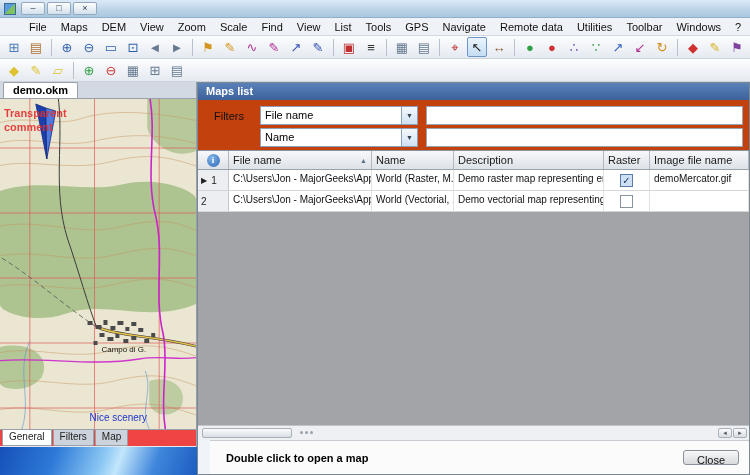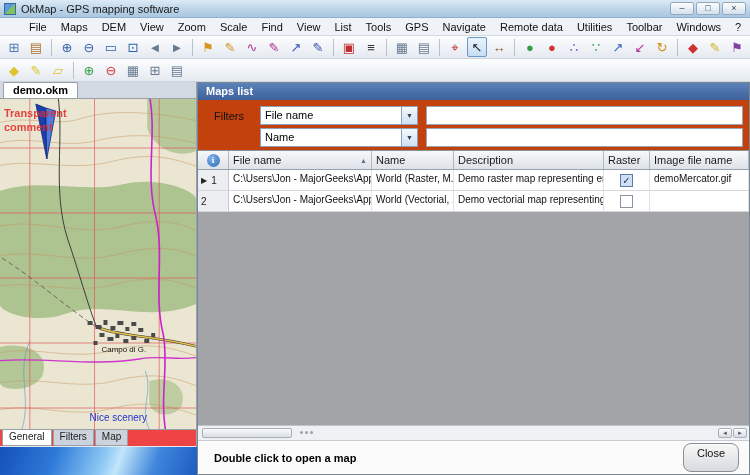--- a/index.html
+++ b/index.html
@@ -96,33 +96,32 @@
   .hthumb { position:absolute; left:4px; top:2px; bottom:2px; width:90px;
     background:linear-gradient(#fafbfc,#d9dee4); border:1px solid #a8b0ba; border-radius:2px; }
   .hgrip { position:absolute; left:102px; top:5px; display:flex; gap:2px; }
   .hgrip i { width:3px; height:3px; background:#9aa2ac; border-radius:50%; display:block; }
   .hs-btns { position:absolute; right:2px; top:2px; bottom:2px; display:flex; gap:1px; }
   .hs-btn { width:14px; background:linear-gradient(#fafbfc,#d9dee4); border:1px solid #a8b0ba;
     border-radius:2px; font-size:6px; line-height:9px; text-align:center; color:#556; }
 
   
   .bottom-bar { height:34px; background:#fbfbfc; border-top:1px solid #c8ccd2; display:flex;
-    align-items:center; padding:0 10px 0 16px; }
+    align-items:center; padding:0 10px 0 16px;margin-left:12px; }
   .hint { font-weight:bold; color:#000; }
-  .close-btn { margin-left:auto; width:56px; height:29px; background:linear-gradient(#f8f8f8,#d8dade);
-    border:1px solid #8a909a; border-radius:8px; text-align:center; line-height:19px; color:#111; }
+  .close-btn { margin-left:auto; width:56px; height:15px; background:linear-gradient(#f8f8f8,#d8dade);
+    border:1px solid #8a909a; border-radius:3px; text-align:center; line-height:19px; color:#111; }
 </style>
 </head>
 <body>
 
 <div class="window">
 
   <div class="titlebar">
     <div class="app-icon"></div>
-    <div class="title-text">OkMap - GPS mapping software</div>
     <div class="win-controls">
       <div class="win-btn">–</div>
       <div class="win-btn">□</div>
       <div class="win-btn">×</div>
     </div>
   </div>
 
   <div class="menubar" id="menubar">
       <div class="menu-item">File</div>
       <div class="menu-item">Maps</div>

